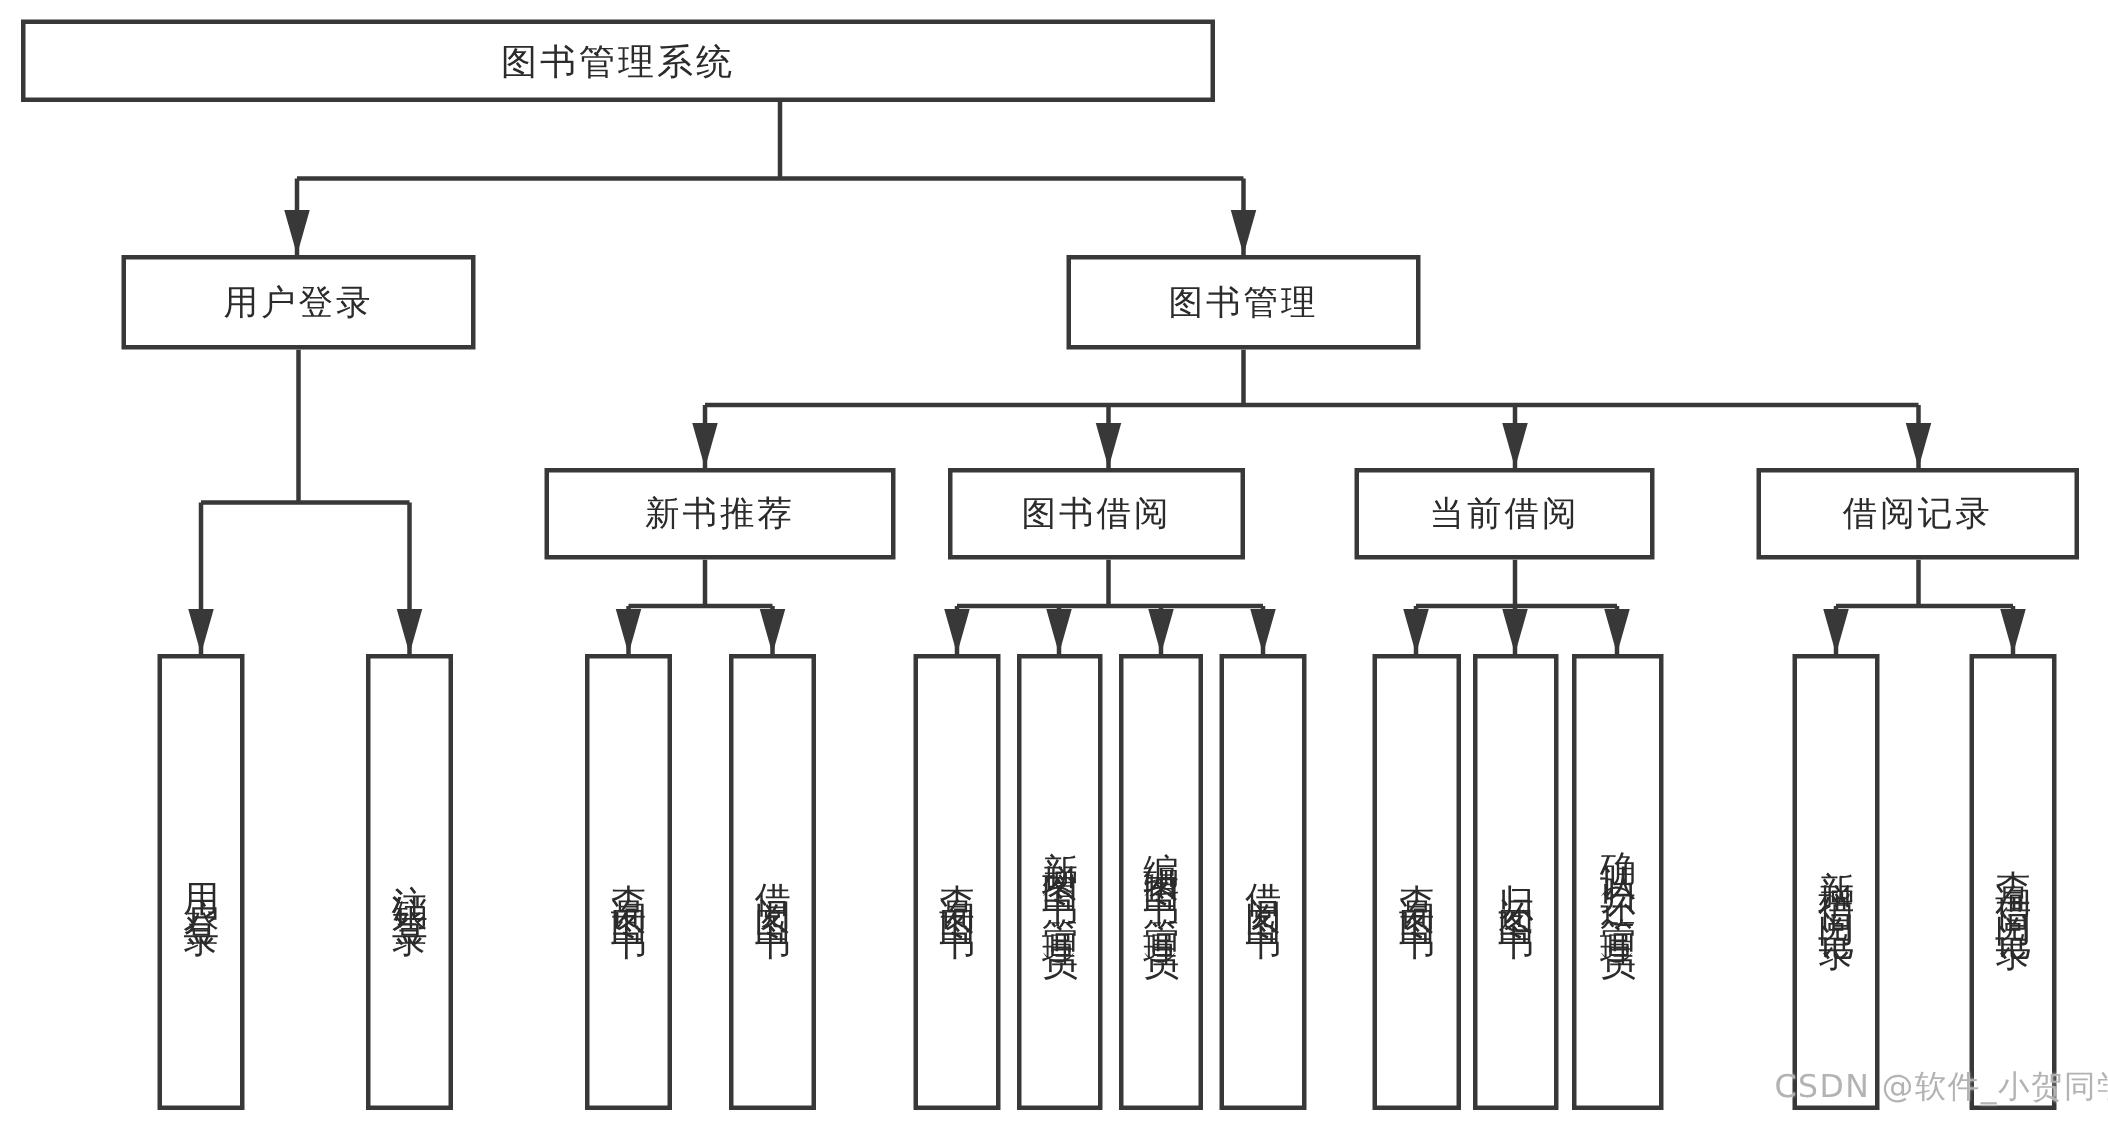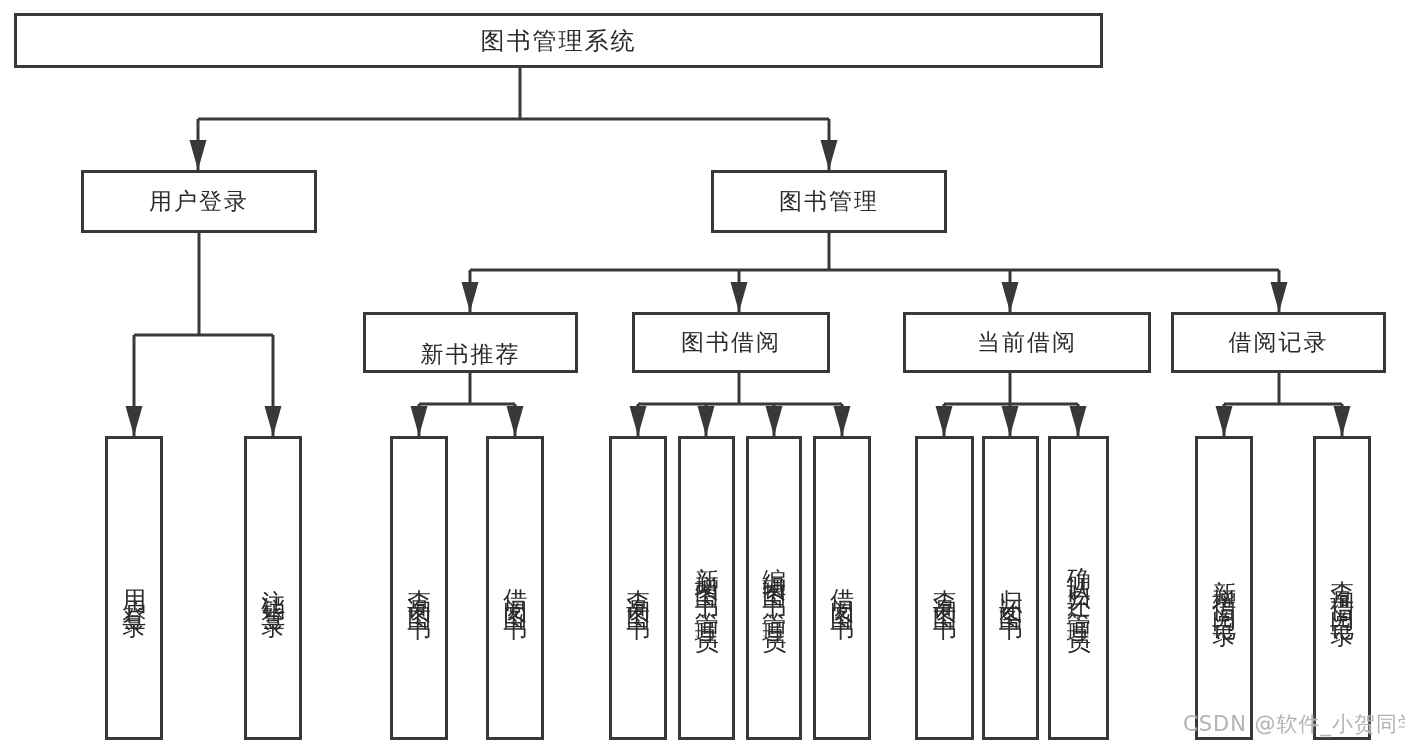--- a/index.html
+++ b/index.html
@@ -113,38 +113,38 @@
     </g>
 
     <g>
       <path d="M1279,373 V404"></path>
       <path d="M1224,404 H1342"></path>
       <line x1="1224" y1="404" x2="1224" y2="436" marker-end="url(#arw)"></line>
       <line x1="1342" y1="404" x2="1342" y2="436" marker-end="url(#arw)"></line>
     </g>
   </svg>
 
-  <div class="node h-node root-node" style="left:14px;top:13px;width:1089px;height:55px;">
+  <div class="node h-node root-node" style="left:14px;top:13px;width:796px;height:55px;">
     <span>图书管理系统</span>
   </div>
 
   <div class="node h-node" style="left:81px;top:170px;width:236px;height:63px;">
     <span>用户登录</span>
   </div>
   <div class="node h-node" style="left:711px;top:170px;width:236px;height:63px;font-family:Liberation Serif, serif;">
     <span>图书管理</span>
   </div>
 
-  <div class="node h-node" style="left:363px;top:312px;width:215px;height:61px;align-items:flex-end;">
+  <div class="node h-node" style="left:363px;top:312px;width:234px;height:61px;">
     <span>新书推荐</span>
   </div>
   <div class="node h-node" style="left:632px;top:312px;width:198px;height:61px;">
     <span>图书借阅</span>
   </div>
-  <div class="node h-node" style="left:903px;top:312px;width:248px;height:61px;">
+  <div class="node h-node" style="left:903px;top:312px;width:200px;height:61px;">
     <span>当前借阅</span>
   </div>
   <div class="node h-node" style="left:1171px;top:312px;width:215px;height:61px;">
     <span>借阅记录</span>
   </div>
 
   <div class="node v-node" style="left:105px;top:436px;width:58px;height:304px;">
     <span>用户登录</span>
   </div>
   <div class="node v-node" style="left:244px;top:436px;width:58px;height:304px;">

